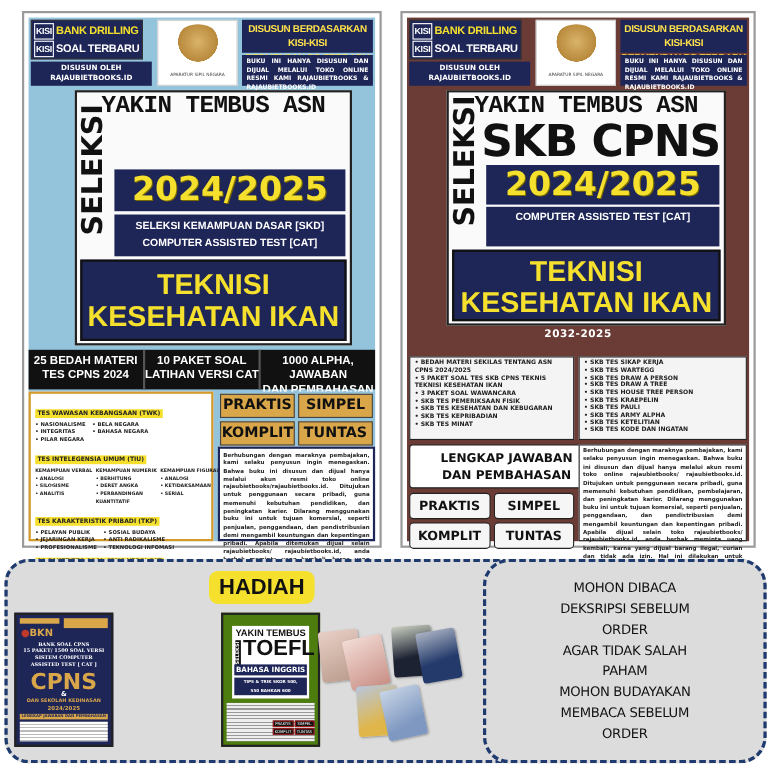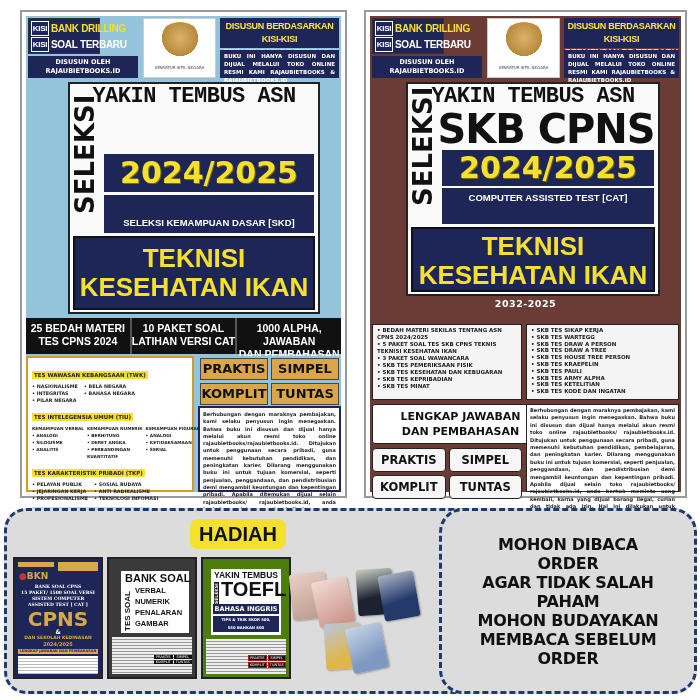--- a/index.html
+++ b/index.html
@@ -5,21 +5,21 @@
   *{box-sizing:border-box;margin:0;padding:0;}
   html,body{width:700px;height:700px;background:#ffffff;overflow:hidden;}
   body{position:relative;font-family:"DejaVu Sans",sans-serif;}
   .cond{font-family:"Liberation Sans",sans-serif;font-weight:bold;letter-spacing:-0.3px;}
   .heavy{font-family:"DejaVu Sans",sans-serif;font-weight:bold;}
 
   
   .book{position:absolute;border:2px solid #9a9a9a;background:#fff;padding:4px;}
   .book-inner{position:relative;width:100%;height:100%;}
   .hdr{position:absolute;left:0;top:0;right:0;height:56px;}
-  .kisi-box{position:absolute;left:2px;top:2px;width:72px;height:36px;background:#1e2658;border:1px solid #333;}
+  .kisi-box{position:absolute;left:2px;top:2px;width:102px;height:36px;background:#1e2658;border:1px solid #333;}
   .kisi-tag{position:absolute;left:2px;width:18px;height:15px;background:#1e2658;border:1px solid #fff;color:#fff;font-size:8px;line-height:13px;text-align:center;}
   .kisi-line{position:absolute;left:22px;font-size:10px;line-height:15px;white-space:nowrap;}
   .by-box{position:absolute;left:2px;top:40px;width:110px;height:22px;background:#1e2658;color:#fff;font-size:6.5px;text-align:center;line-height:9px;padding-top:2px;}
   .logo-box{position:absolute;left:117px;top:2px;width:73px;height:60px;background:#fff;border:1px solid #ccc;text-align:center;}
   .logo-emblem{width:44px;height:40px;margin:3px auto 0;border-radius:50% 50% 40% 40%;background:radial-gradient(circle at 50% 40%,#d9b36a 0,#b8893b 55%,#fff 56%);position:relative;}
   .logo-txt{font-size:4px;color:#444;margin-top:3px;}
   .kisi2-box{position:absolute;left:194px;top:2px;right:2px;height:30px;background:#1e2658;color:#ffe14a;font-size:9px;text-align:center;line-height:13px;padding-top:2px;}
   .info-box{position:absolute;left:194px;top:34px;right:2px;height:28px;background:#1e2658;color:#fff;font-size:5.5px;line-height:8px;padding:2px 4px;text-align:justify;}
 
   .cover-white{position:absolute;background:#fafafa;border:2px solid #222;}
@@ -57,21 +57,21 @@
   
   #gift{position:absolute;left:4px;top:508px;width:690px;height:186px;background:#dcdcdc;border:3px dashed #1e3a6e;border-radius:22px;}
   .hadiah{position:absolute;left:183px;top:8px;width:96px;height:30px;background:#f5e02e;border-radius:8px;text-align:center;font-size:20px;line-height:30px;font-weight:bold;color:#111;font-family:"Liberation Sans",sans-serif;}
   .mini{position:absolute;top:46px;width:90px;height:122px;border:2px solid #222;overflow:hidden;}
   .mini-cpns{left:6px;background:#1e2658;}
   .mini-bank{left:100px;background:#3a3a3a;}
   .mini-toefl{left:194px;background:#4d7c0f;}
   .photos{position:absolute;left:282px;top:58px;width:148px;height:110px;}
   .pb{position:absolute;width:36px;height:46px;border-radius:3px;box-shadow:1px 1px 2px rgba(0,0,0,.3);}
   #notice{position:absolute;left:432px;top:-3px;width:258px;height:186px;border:3px dashed #1e3a6e;border-radius:24px;background:#dcdcdc;display:flex;flex-direction:column;align-items:center;justify-content:center;}
-  .notice-line{font-size:16px;line-height:19px;font-weight:bold;color:#111;text-align:left;font-family:"DejaVu Sans",sans-serif;letter-spacing:-0.3px;}
+  .notice-line{font-size:12px;line-height:19px;font-weight:normal;color:#111;text-align:left;font-family:"DejaVu Sans",sans-serif;letter-spacing:-0.3px;}
 </style>
 </head>
 <body>
 
 <div id="book-left" class="book">
   <div class="book-inner">
     <div class="hdr">
       <div class="kisi-box">
         <span class="kisi-tag cond" style="top:2px">KISI</span>
         <span class="kisi-tag cond" style="top:18px">KISI</span>
@@ -90,21 +90,21 @@
         <div>DISUSUN BERDASARKAN KISI-KISI</div>
         <div>PERMENPAN RB TERBARU &amp; TERKINI</div>
       </div>
       <div class="info-box heavy">BUKU INI HANYA DISUSUN DAN DIJUAL MELALUI TOKO ONLINE RESMI KAMI RAJAUBIETBOOKS &amp; RAJAUBIETBOOKS.ID</div>
     </div>
 
     <div class="cover-white" style="left:42px;top:66px;width:252px;height:232px;">
       <div class="yakin" style="top:0">YAKIN TEMBUS ASN</div>
       <div class="seleksi" style="left:0;top:130px;">SELEKSI</div>
       <div class="year" style="left:34px;right:4px;top:70px;height:38px;line-height:38px;">2024/2025</div>
-      <div class="sub" style="left:34px;right:4px;top:111px;height:38px;padding-top:20px;">
+      <div class="sub" style="left:34px;right:4px;top:111px;height:38px;padding-top:3px;">
         <div>SELEKSI KEMAMPUAN DASAR [SKD]</div>
         <div>COMPUTER ASSISTED TEST [CAT]</div>
       </div>
       <div class="teknisi" style="left:3px;right:3px;top:152px;height:74px;padding-top:6px;">
         <div>TEKNISI</div>
         <div>KESEHATAN IKAN</div>
       </div>
     </div>
 
     <div class="stats">
@@ -280,38 +280,20 @@
         <div>ASSISTED TEST [ CAT ]</div>
     </div>
     <div style="position:absolute;left:0;right:0;top:48px;text-align:center;color:#d9a64a;font-size:20px;font-weight:bold;">CPNS</div>
     <div style="position:absolute;left:0;right:0;top:69px;text-align:center;color:#fff;font-size:6px;font-weight:bold;">&amp;</div>
     <div style="position:absolute;left:0;right:0;top:76px;text-align:center;color:#d9a64a;font-size:4.5px;font-weight:bold;">DAN SEKOLAH KEDINASAN</div>
     <div style="position:absolute;left:0;right:0;top:82px;text-align:center;color:#d9a64a;font-size:5px;font-weight:bold;">2024/2025</div>
     <div style="position:absolute;left:3px;right:3px;top:90px;height:5px;background:#d9a64a;color:#1e2658;font-size:3.5px;text-align:center;line-height:5px;font-weight:bold;">LENGKAP JAWABAN DAN PEMBAHASAN</div>
     <div style="position:absolute;left:3px;right:3px;top:97px;bottom:3px;background:repeating-linear-gradient(#fff 0 2px,#bbb 2px 3px);"></div>
   </div>
 
-  <div class="mini mini-bank">
-    <div style="position:absolute;left:12px;right:6px;top:12px;height:62px;background:#fff;"></div>
-    <div style="position:absolute;left:16px;top:13px;font-size:11px;font-weight:bold;color:#111;font-family:'Liberation Sans',sans-serif;">BANK SOAL</div>
-    <div style="position:absolute;left:14px;top:72px;transform:rotate(-90deg);transform-origin:left top;font-size:8px;font-weight:bold;color:#111;font-family:'Liberation Sans',sans-serif;">TES SOAL</div>
-    <div style="position:absolute;left:26px;top:26px;font-size:7.5px;line-height:11px;font-weight:bold;color:#111;font-family:'Liberation Sans',sans-serif;">
-      <div>VERBAL</div>
-        <div>NUMERIK</div>
-        <div>PENALARAN</div>
-        <div>GAMBAR</div>
-    </div>
-    <div style="position:absolute;left:3px;right:3px;top:78px;bottom:3px;background:repeating-linear-gradient(#eee 0 2px,#999 2px 3px);"></div>
-    <div style="position:absolute;right:3px;top:96px;width:38px;display:grid;grid-template-columns:1fr 1fr;gap:1px;">
-      <div style="background:#111;color:#fff;font-size:3.5px;text-align:center;">PRAKTIS</div>
-        <div style="background:#111;color:#fff;font-size:3.5px;text-align:center;">SIMPEL</div>
-        <div style="background:#111;color:#fff;font-size:3.5px;text-align:center;">KOMPLIT</div>
-        <div style="background:#111;color:#fff;font-size:3.5px;text-align:center;">TUNTAS</div>
-    </div>
-  </div>
 
   <div class="mini mini-toefl">
     <div style="position:absolute;left:8px;right:8px;top:10px;height:66px;background:#fff;"></div>
     <div style="position:absolute;left:0;right:0;top:11px;text-align:center;font-size:8.5px;font-weight:bold;color:#111;font-family:'Liberation Sans',sans-serif;">YAKIN TEMBUS</div>
     <div style="position:absolute;left:11px;top:46px;transform:rotate(-90deg);transform-origin:left top;font-size:4.5px;font-weight:bold;color:#fff;background:#111;padding:0 1px;">SELEKSI</div>
     <div style="position:absolute;left:18px;right:8px;top:19px;text-align:center;font-size:20px;font-weight:bold;color:#111;font-family:'Liberation Sans',sans-serif;">TOEFL</div>
     <div style="position:absolute;left:10px;right:10px;top:45px;height:10px;background:#1e2658;color:#fff;font-size:6.5px;text-align:center;line-height:10px;font-weight:bold;">BAHASA INGGRIS</div>
     <div style="position:absolute;left:10px;right:10px;top:57px;height:16px;background:#1e2658;color:#fff;font-size:3.8px;text-align:center;line-height:8px;font-weight:bold;padding:0 4px;">TIPS &amp; TRIK SKOR 500, 550 BAHKAN 600</div>
     <div style="position:absolute;left:3px;right:3px;top:80px;bottom:3px;background:repeating-linear-gradient(#eee 0 2px,#999 2px 3px);"></div>
     <div style="position:absolute;right:3px;top:96px;width:38px;display:grid;grid-template-columns:1fr 1fr;gap:1px;">
@@ -326,20 +308,21 @@
     <div class="pb" style="left:2px;top:4px;background:linear-gradient(160deg,#e8cfc6,#b89a8a);transform:rotate(-6deg);"></div>
     <div class="pb" style="left:26px;top:10px;background:linear-gradient(160deg,#f2dcd6,#c98f85);transform:rotate(-12deg);"></div>
     <div class="pb" style="left:68px;top:0px;background:linear-gradient(170deg,#c7cdbf,#1d2233 60%);transform:rotate(-4deg);"></div>
     <div class="pb" style="left:92px;top:4px;background:linear-gradient(170deg,#aab3c4,#243a6b 60%);transform:rotate(-10deg);"></div>
     <div class="pb" style="left:36px;top:54px;background:linear-gradient(160deg,#b9c6dc,#e0b64a 70%);transform:rotate(-4deg);"></div>
     <div class="pb" style="left:60px;top:56px;background:linear-gradient(160deg,#c8d5e6,#7f98c1 70%);transform:rotate(-12deg);"></div>
   </div>
 
   <div id="notice">
     <div class="notice-line">MOHON DIBACA</div>
+    <div class="notice-line">DEKSRIPSI SEBELUM</div>
     <div class="notice-line">ORDER</div>
     <div class="notice-line">AGAR TIDAK SALAH</div>
     <div class="notice-line">PAHAM</div>
     <div class="notice-line">MOHON BUDAYAKAN</div>
     <div class="notice-line">MEMBACA SEBELUM</div>
     <div class="notice-line">ORDER</div>
   </div>
 </div>
 
 </body></html>

